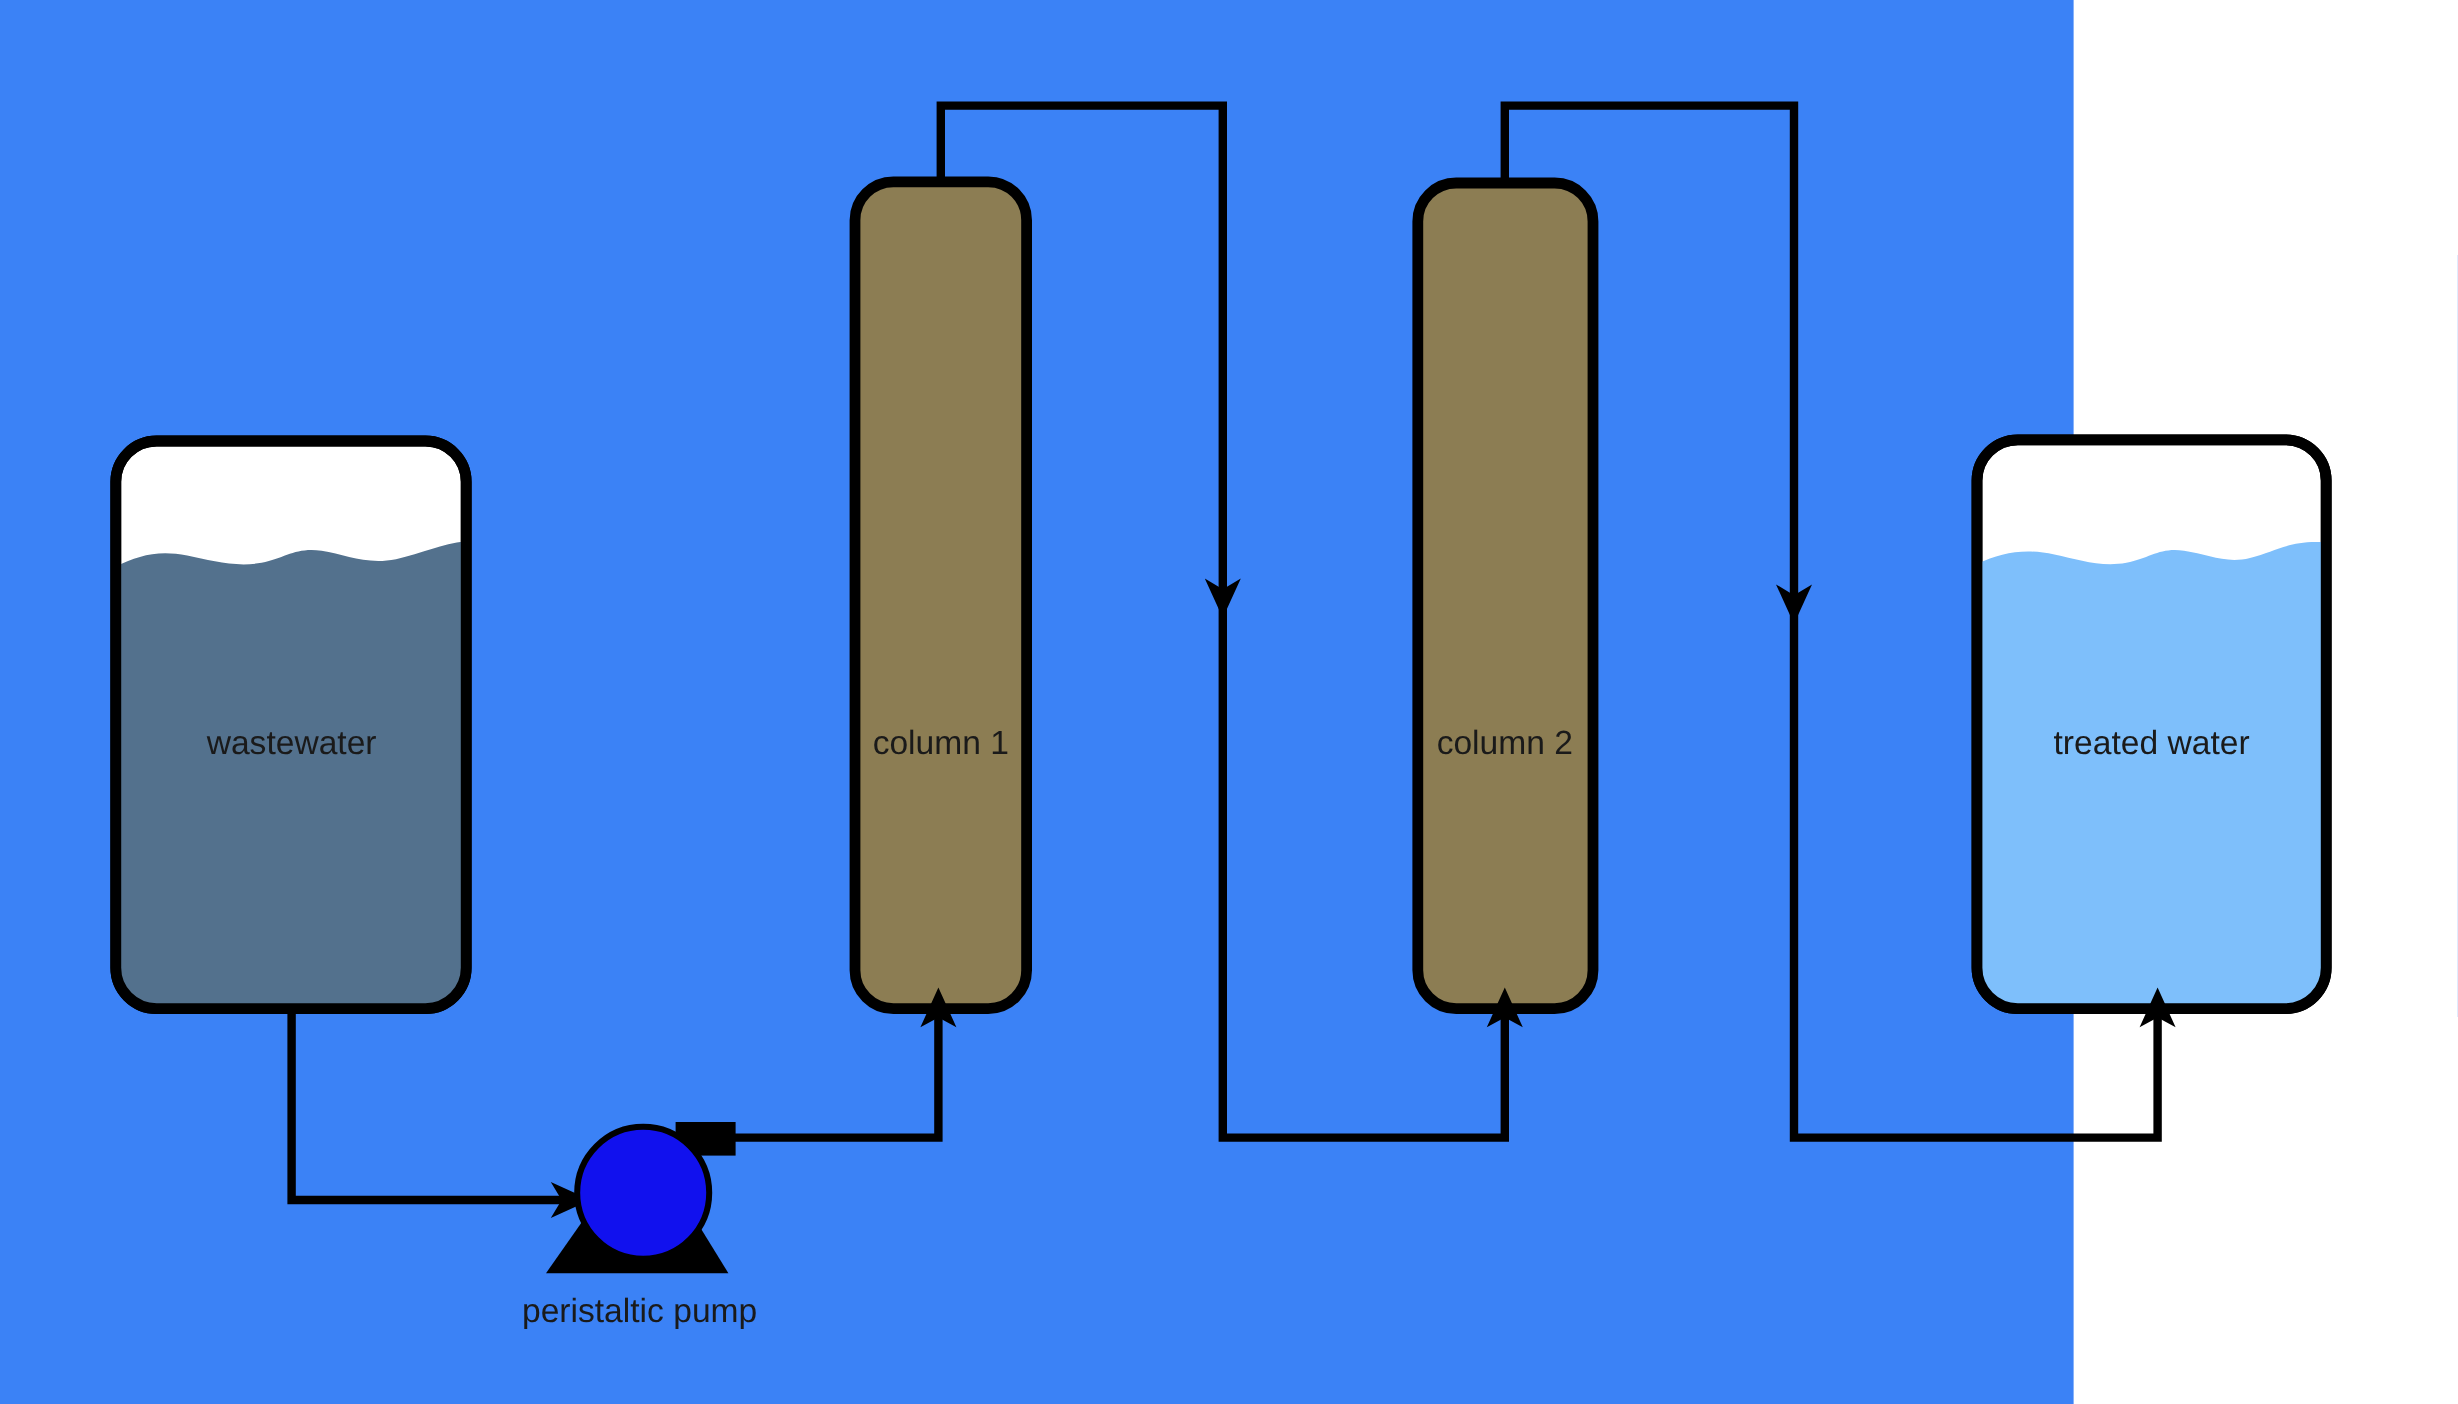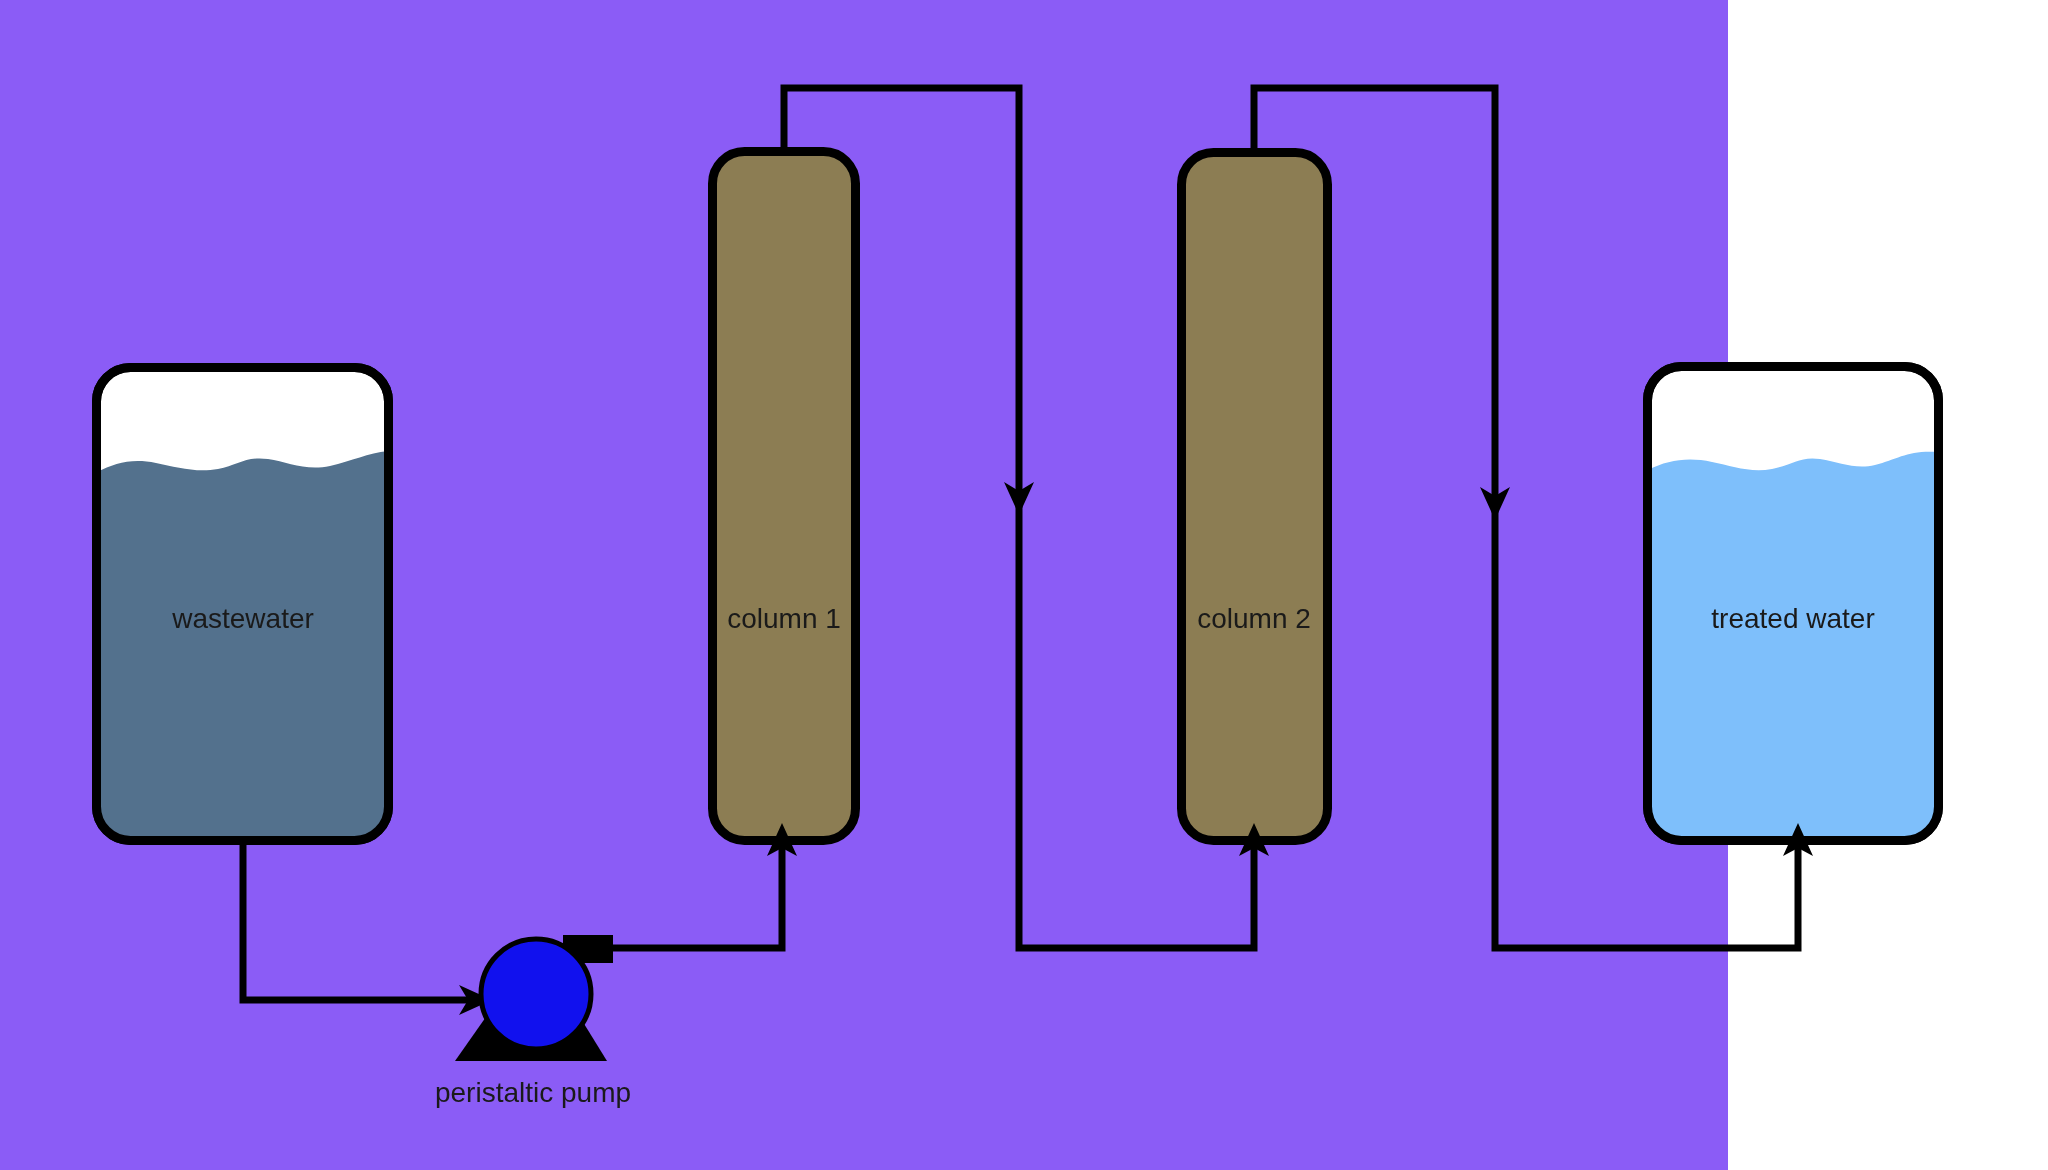--- a/index.html
+++ b/index.html
@@ -4,21 +4,21 @@
 <style>
   html, body {
     margin: 0;
     padding: 0;
     background: #ffffff;
   }
   .canvas {
     position: relative;
     width: 1728px;
     height: 1170px;
-    background: #8b5cf6;
+    background: #3b82f6;
     font-family: "Liberation Sans", sans-serif;
   }
   svg { display: block; }
   .node-label {
     font-family: "Liberation Sans", sans-serif;
     font-size: 28px;
     fill: #1a1a1a;
   }
   .pipe {
     fill: none;

